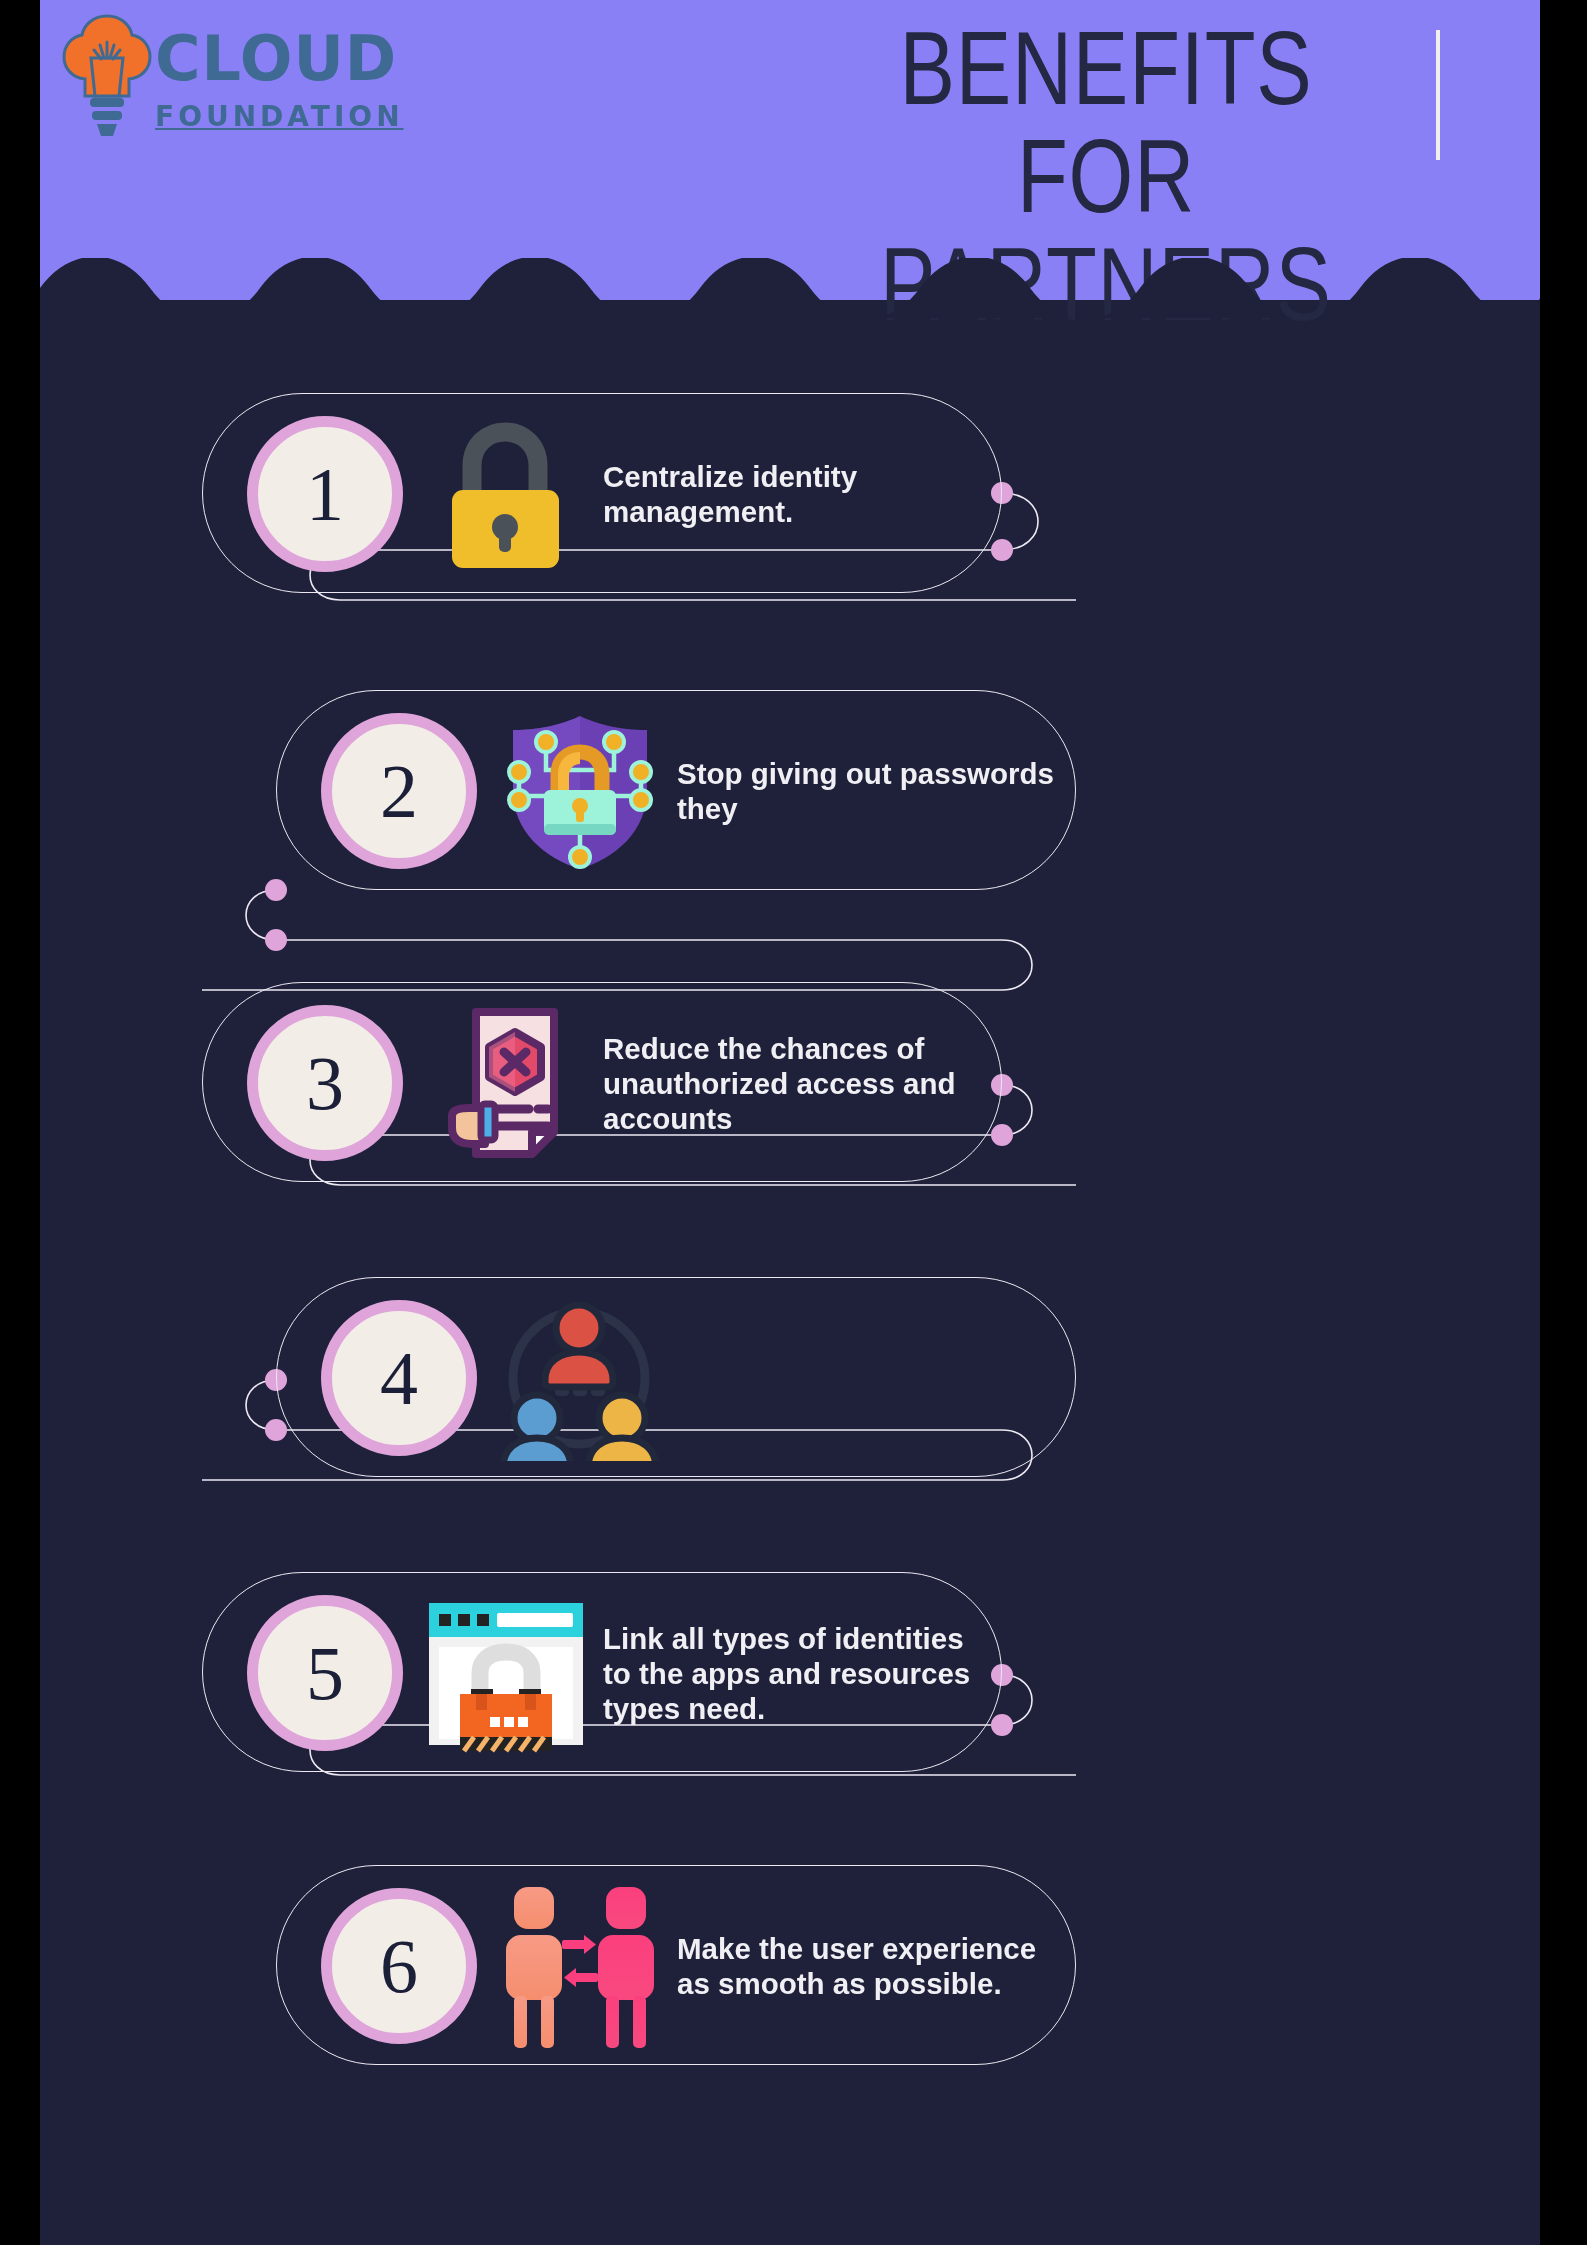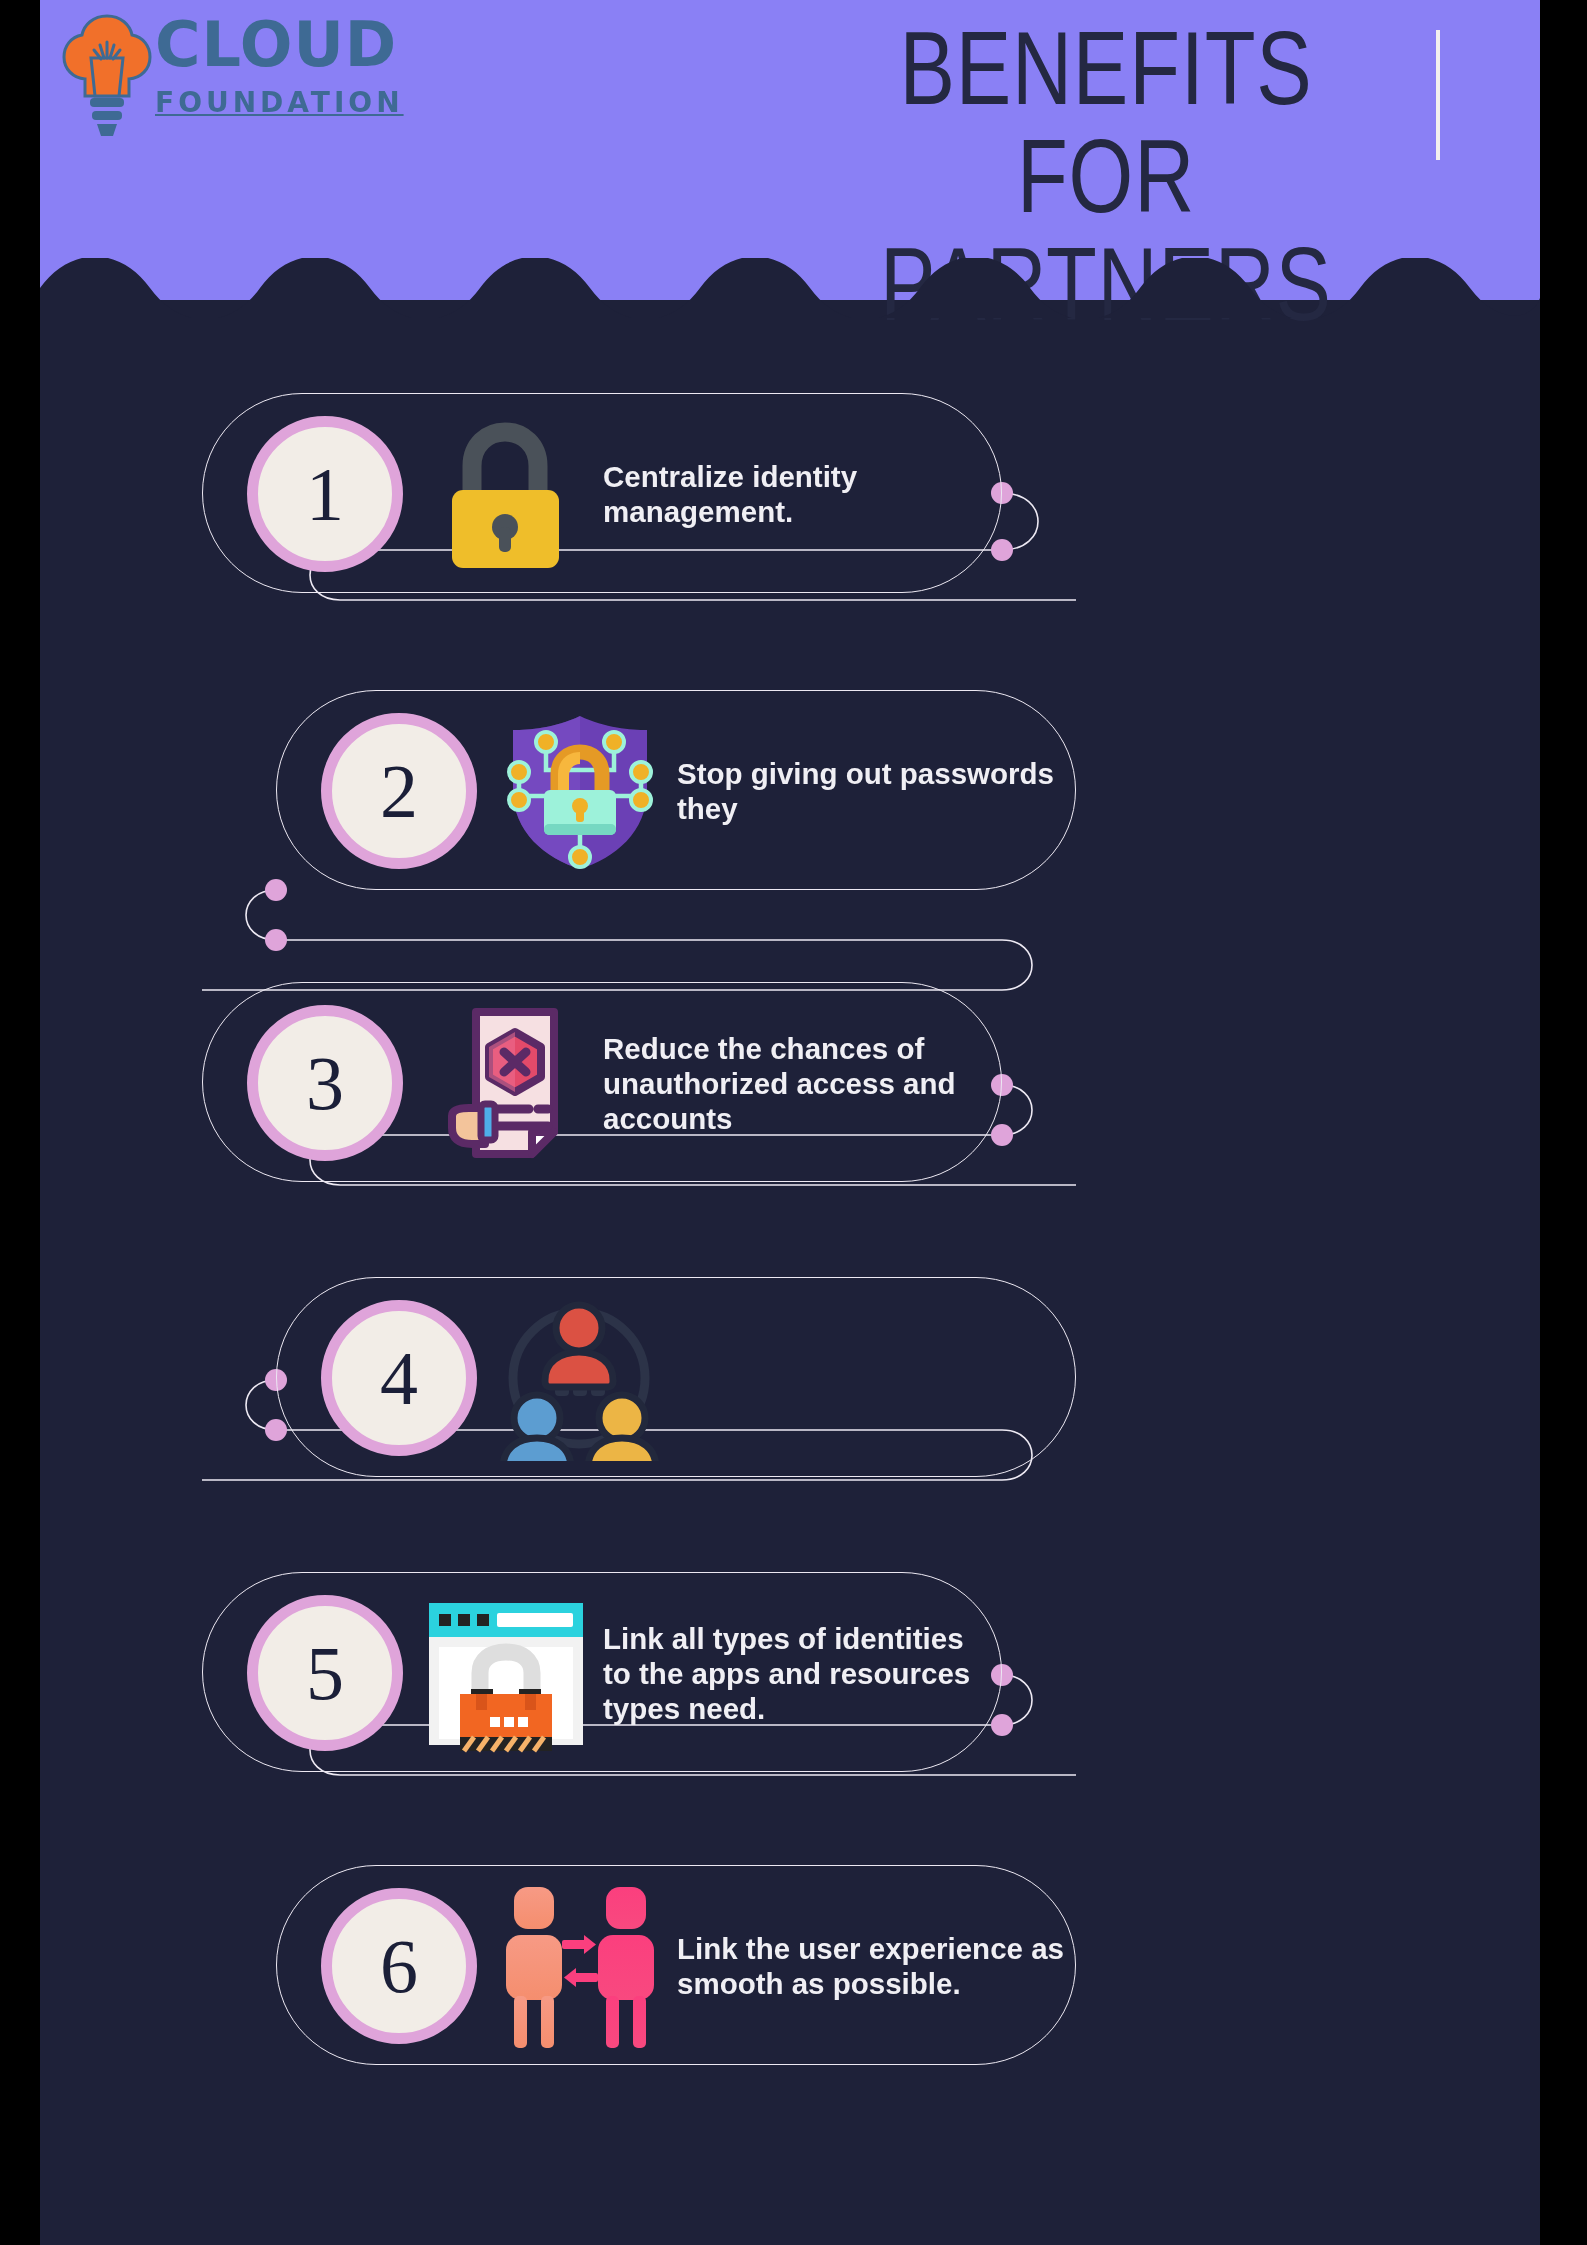--- a/index.html
+++ b/index.html
@@ -9,21 +9,21 @@
 
   
   .sheet{position:absolute;left:40px;top:0;width:1500px;height:2245px;background:#1E2139;overflow:hidden;}
 
   
   .header{position:absolute;left:0;top:0;width:1500px;height:300px;background:#8A80F5;}
   .wave-strip{position:absolute;left:0;top:258px;width:1500px;height:60px;}
 
   .logo{position:absolute;left:20px;top:8px;width:480px;height:140px;}
   .logo-mark{position:absolute;left:0;top:4px;width:95px;height:130px;}
-  .logo-text{position:absolute;left:95px;top:6px;}
+  .logo-text{position:absolute;left:95px;top:20px;}
   .logo-line1{font-family:"DejaVu Sans",sans-serif;font-weight:700;font-size:62px;letter-spacing:1px;color:#3E6A94;line-height:62px;}
   .logo-line2{font-family:"DejaVu Sans",sans-serif;font-weight:700;font-size:28px;letter-spacing:4px;color:#3E6A94;line-height:54px;text-decoration:underline;}
 
   .title{position:absolute;right:130px;top:14px;width:760px;text-align:center;}
   .title-l1,.title-l2{font-family:"Liberation Sans",sans-serif;font-weight:400;color:#242842;
       font-size:104px;line-height:108px;letter-spacing:1px;transform:scaleX(.80);transform-origin:right center;}
   .title-rule{position:absolute;right:100px;top:30px;width:4px;height:130px;background:#F2F0EE;}
 
   
   .connector{position:absolute;left:0;top:300px;width:1500px;height:1945px;pointer-events:none;}
@@ -307,18 +307,18 @@
           </g>
           <g fill="#FB3F7E">
             <rect x="62" y="57" width="28" height="9" rx="2"></rect>
             <path d="M84 52 L96 61.5 L84 71 Z"></path>
             <rect x="70" y="90" width="28" height="9" rx="2"></rect>
             <path d="M76 85 L64 94.5 L76 104 Z"></path>
           </g>
         </svg>
       </div>
       <div class="row-text">
-        <p>Link the user experience as smooth as possible.</p>
+        <p>Make the user experience as smooth as possible.</p>
       </div>
     </div>
 
   </div>
 </div>
 
 </body></html>

